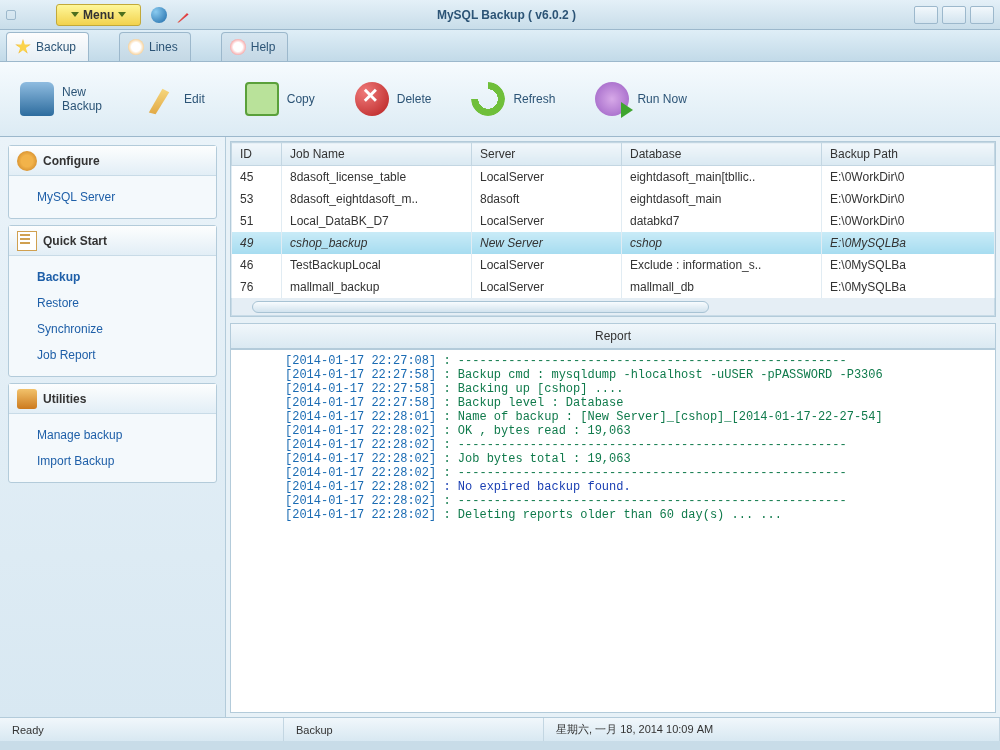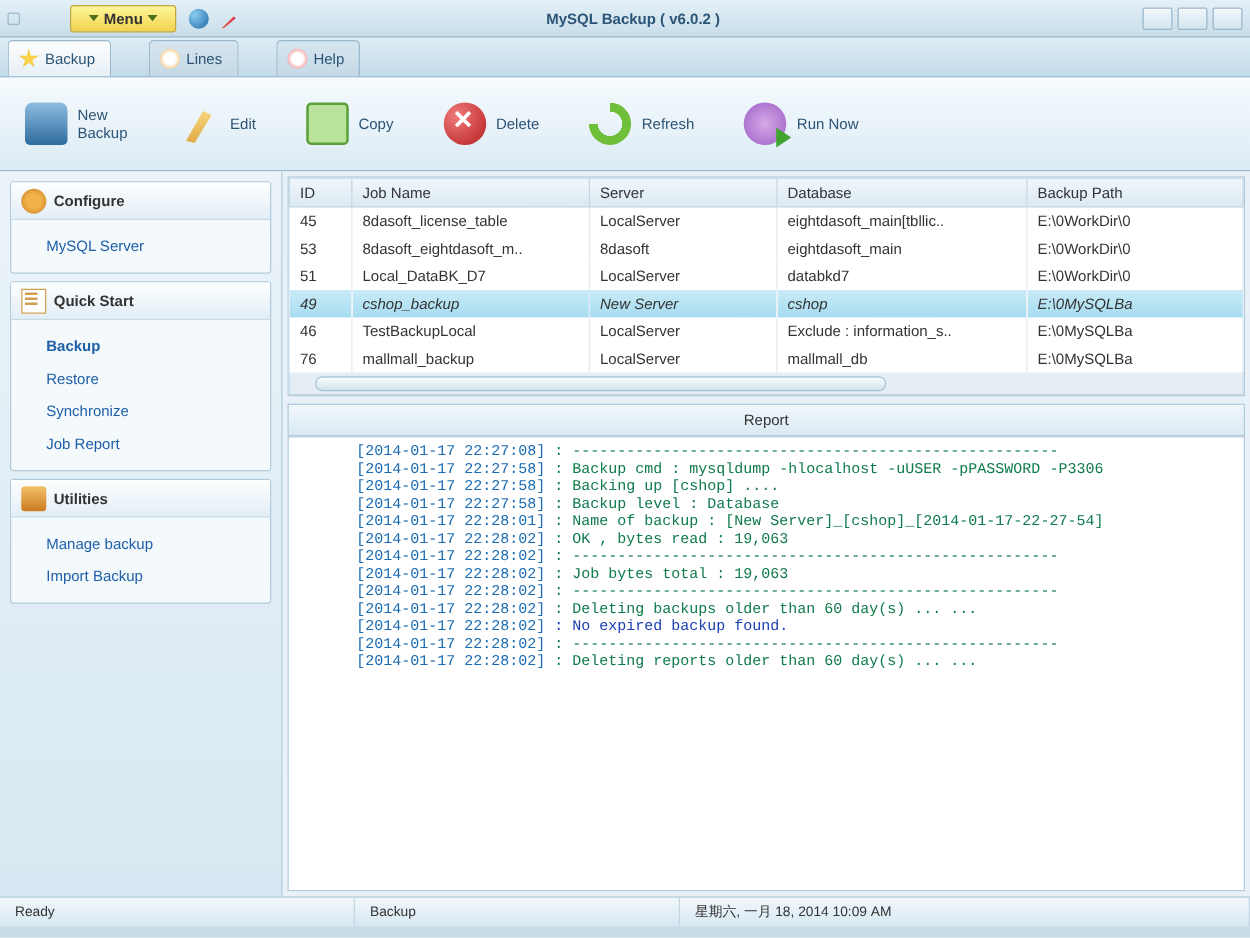--- a/index.html
+++ b/index.html
@@ -228,21 +228,20 @@
     <div class="msgbox" id="msgbox">
         <div class="l"><span class="ts">[2014-01-17 22:27:08] </span><span class="txt">: ------------------------------------------------------</span></div>
         <div class="l"><span class="ts">[2014-01-17 22:27:58] </span><span class="txt">: Backup cmd : mysqldump -hlocalhost -uUSER -pPASSWORD -P3306</span></div>
         <div class="l"><span class="ts">[2014-01-17 22:27:58] </span><span class="txt">: Backing up [cshop] ....</span></div>
         <div class="l"><span class="ts">[2014-01-17 22:27:58] </span><span class="txt">: Backup level : Database</span></div>
         <div class="l"><span class="ts">[2014-01-17 22:28:01] </span><span class="txt">: Name of backup : [New Server]_[cshop]_[2014-01-17-22-27-54]</span></div>
         <div class="l"><span class="ts">[2014-01-17 22:28:02] </span><span class="txt">: OK , bytes read : 19,063</span></div>
         <div class="l"><span class="ts">[2014-01-17 22:28:02] </span><span class="txt">: ------------------------------------------------------</span></div>
         <div class="l"><span class="ts">[2014-01-17 22:28:02] </span><span class="txt">: Job bytes total : 19,063</span></div>
         <div class="l"><span class="ts">[2014-01-17 22:28:02] </span><span class="txt">: ------------------------------------------------------</span></div>
-        <div class="l"><span class="ts">[2014-01-17 22:28:02] </span><span class="txt">: Deleting backups older than 60 day(s) ... ...</span></div>
         <div class="l"><span class="ts">[2014-01-17 22:28:02] </span><span class="blue">: No expired backup found.</span></div>
         <div class="l"><span class="ts">[2014-01-17 22:28:02] </span><span class="txt">: ------------------------------------------------------</span></div>
         <div class="l"><span class="ts">[2014-01-17 22:28:02] </span><span class="txt">: Deleting reports older than 60 day(s) ... ...</span></div>
       </div>
   </div>
 </div>
 
 <div class="statusbar">
   <div class="cell" style="width:284px">Ready</div>
   <div class="cell" style="width:260px">Backup</div>

